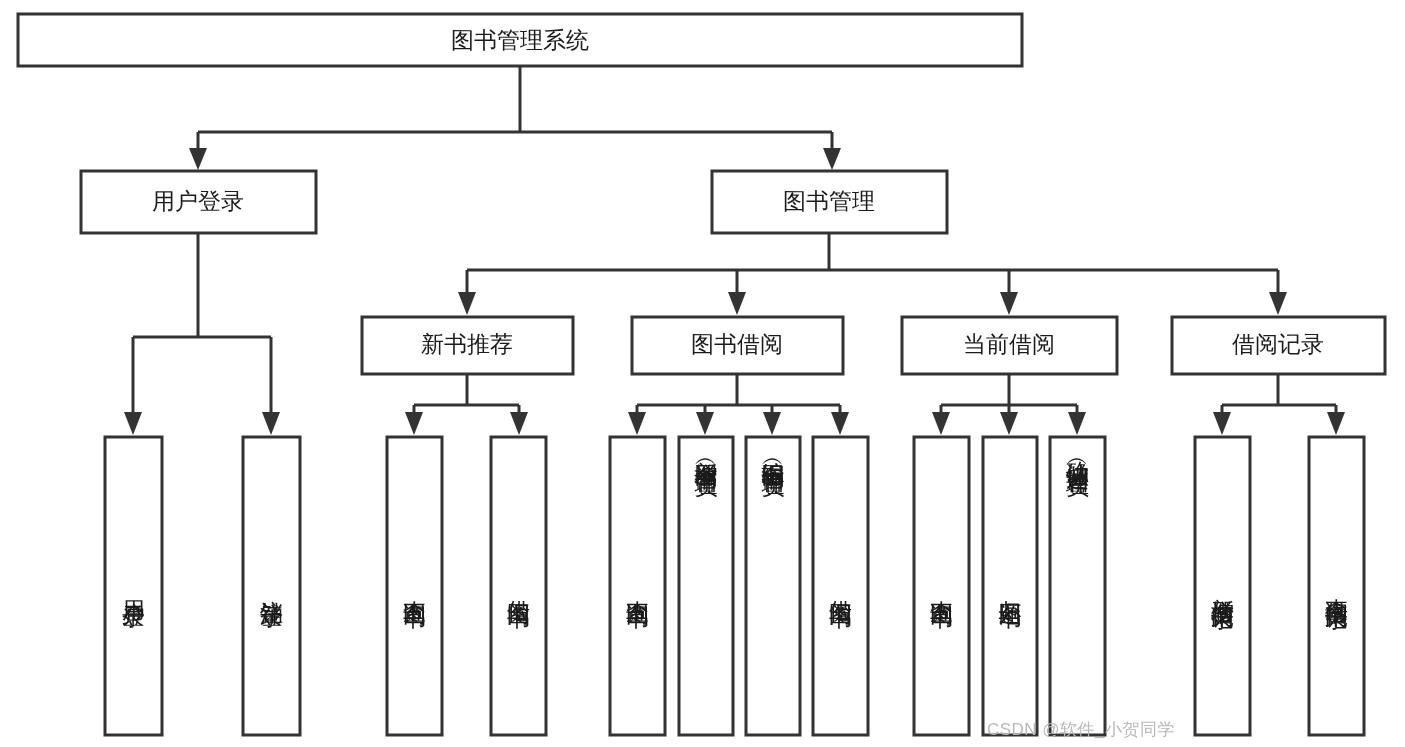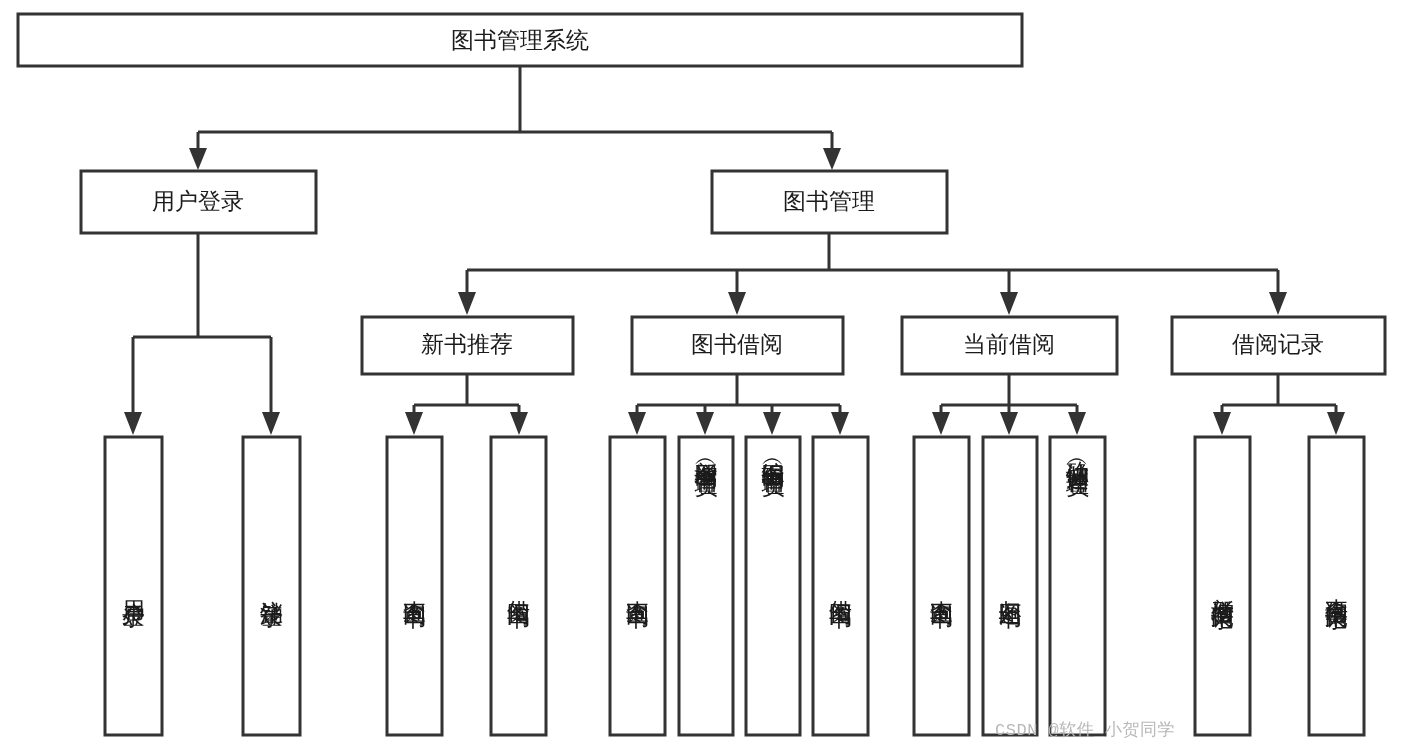--- a/index.html
+++ b/index.html
@@ -61,21 +61,21 @@
     font-size: 23px;
     color: #1b1b1b;
     letter-spacing: 2px;
     line-height: 1;
     white-space: pre;
   }
   .watermark {
     position: absolute;
     right: 12px;
     bottom: 6px;
-    font-family: Liberation Mono, monospace;
+    font-family: Liberation Sans, sans-serif;
     font-size: 17px;
     color: #b8b8b8;
     letter-spacing: 0.5px;
     user-select: none;
     white-space: pre;
   }
 </style>
 </head>
 <body>
 

